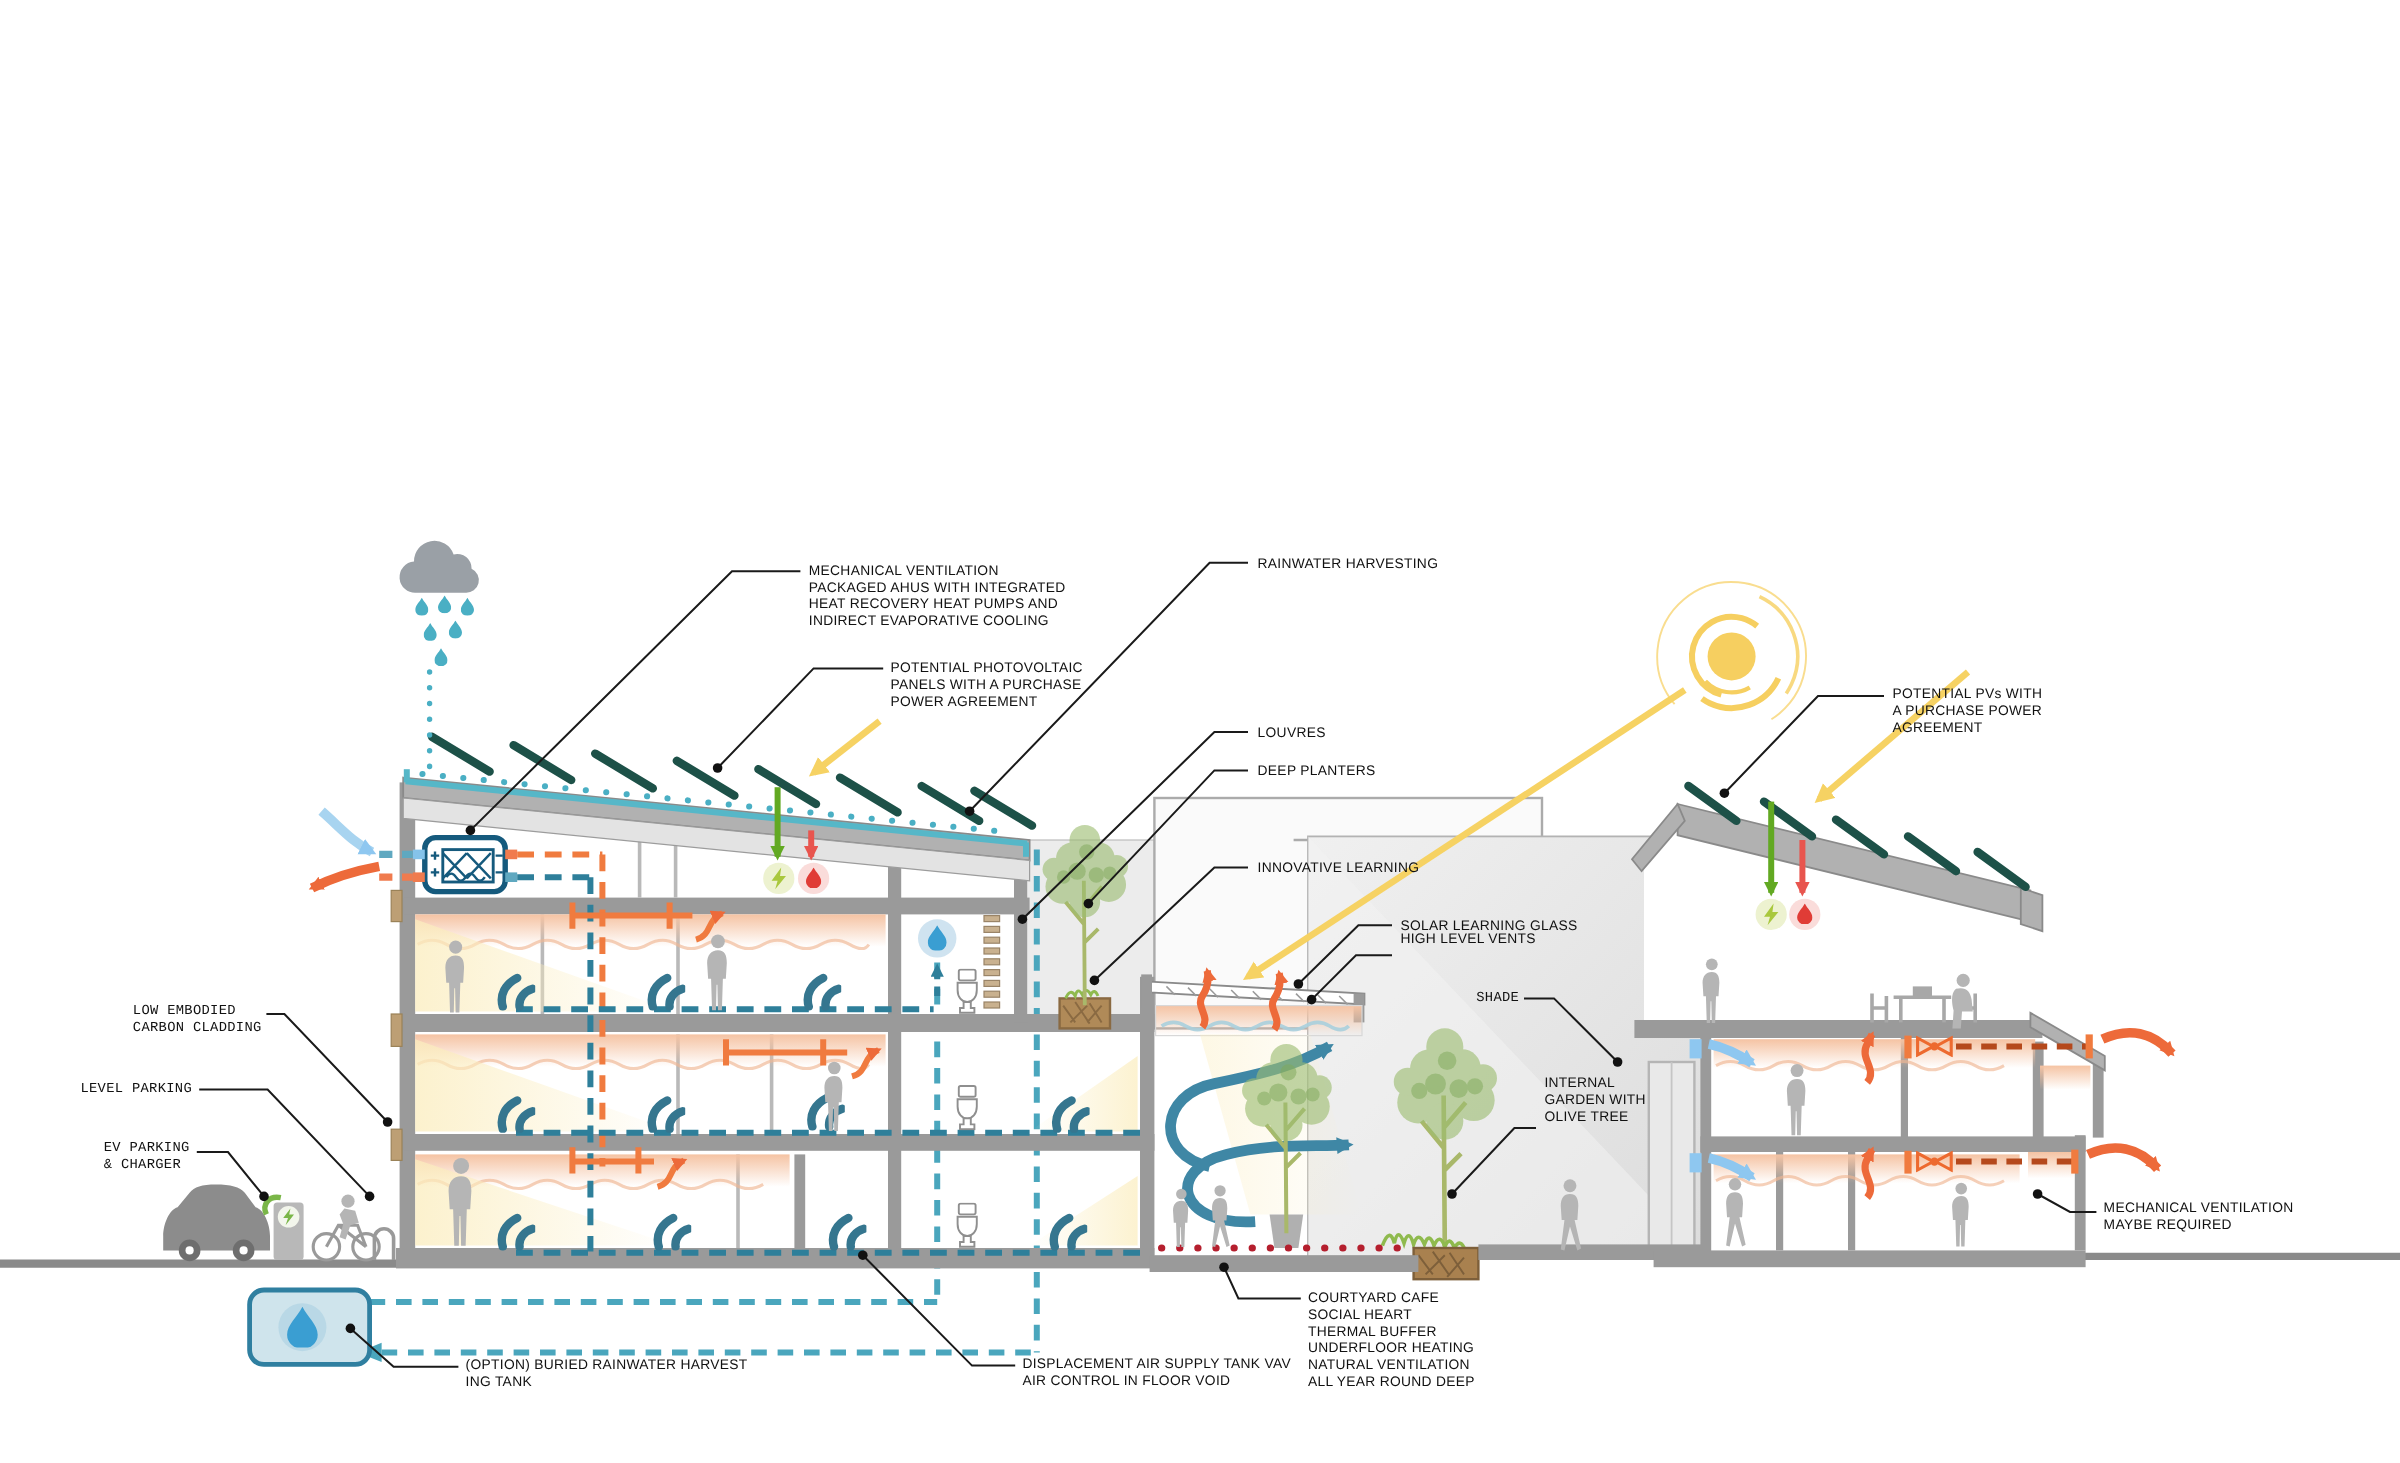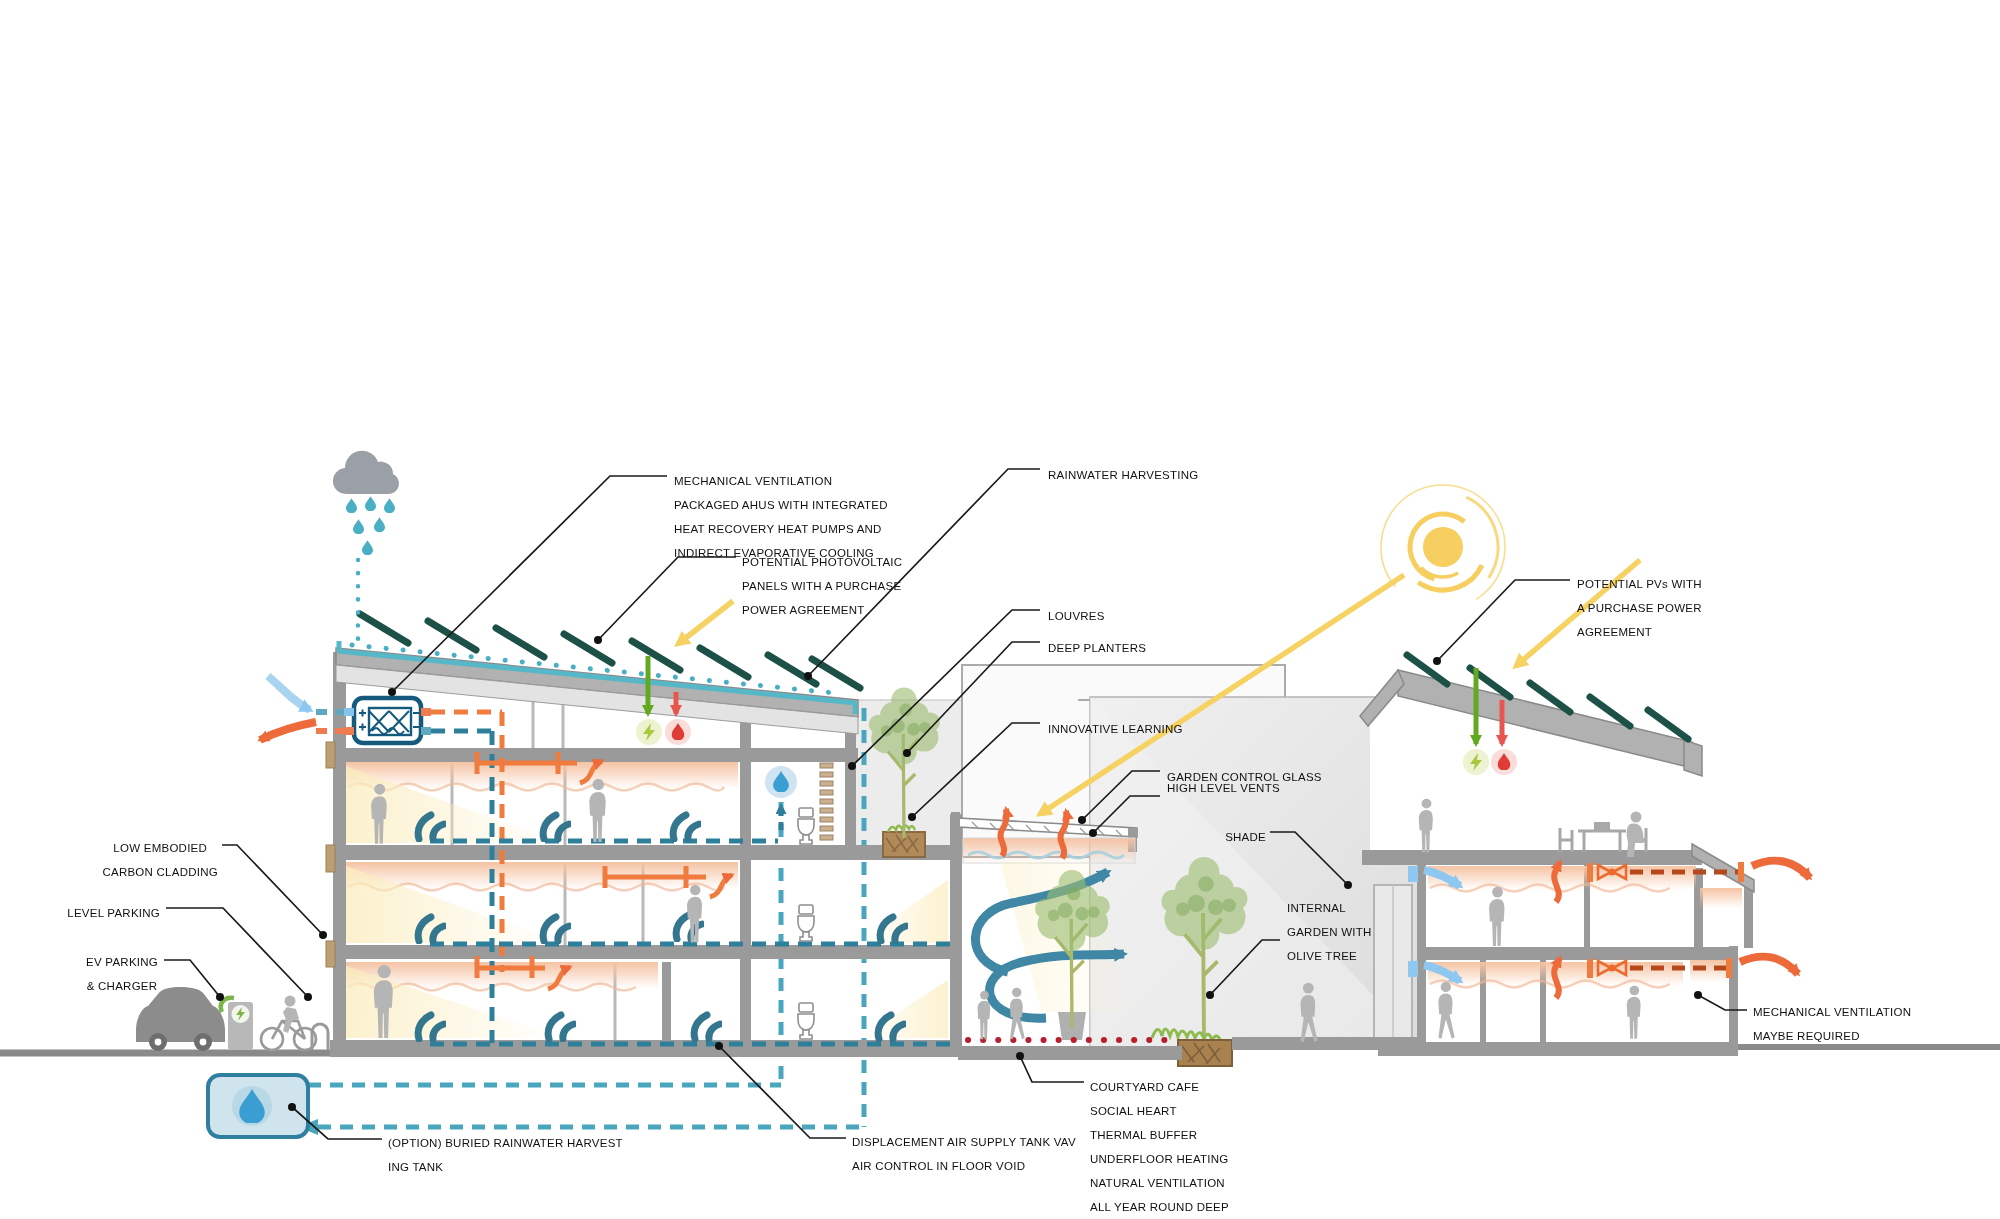--- a/index.html
+++ b/index.html
@@ -1,21 +1,21 @@
 <!DOCTYPE html>
 <html><head>
 <meta charset="utf-8">
 <style>
   html,body{margin:0;padding:0;background:#fff;}
   .stage{position:relative;width:2000px;height:1219px;background:#fff;overflow:hidden;
          font-family:"Liberation Sans",sans-serif;}
   .stage svg{position:absolute;left:0;top:0;}
-  .lbl{position:absolute;font-size:11.5px;line-height:24px;letter-spacing:.25px;
+  .lbl{position:absolute;font-size:11.5px;line-height:14px;letter-spacing:.25px;
        color:#111;white-space:pre-line;}
-  .lbl.r{text-align:center;}
+  .lbl.r{text-align:left;font-family:Liberation Mono, monospace;}
 </style>
 </head>
 <body>
 
 <div class="stage">
 <svg viewBox="0 0 2000 1219" width="2000" height="1219">
 <defs>
   <linearGradient id="gP" x1="0" y1="0" x2="0" y2="1">
     <stop offset="0" stop-color="#f5c3a3"></stop>
           <stop offset="1" stop-color="#f5c3a3" stop-opacity="0"></stop>
@@ -568,21 +568,21 @@
 PACKAGED AHUS WITH INTEGRATED
 HEAT RECOVERY HEAT PUMPS AND
 INDIRECT EVAPORATIVE COOLING</div>
 <div class="lbl" style="left:742px;top:550px">POTENTIAL PHOTOVOLTAIC
 PANELS WITH A PURCHASE
 POWER AGREEMENT</div>
 <div class="lbl" style="left:1048px;top:463px">RAINWATER HARVESTING</div>
 <div class="lbl" style="left:1048px;top:604px">LOUVRES</div>
 <div class="lbl" style="left:1048px;top:636px">DEEP PLANTERS</div>
 <div class="lbl" style="left:1048px;top:717px">INNOVATIVE LEARNING</div>
-<div class="lbl" style="left:1167px;top:765px">GARDEN CONTROL GLASS</div>
+<div class="lbl" style="left:1167px;top:765px">SOLAR LEARNING GLASS</div>
 <div class="lbl" style="left:1167px;top:776px">HIGH LEVEL VENTS</div>
 <div class="lbl r" style="right:734px;top:825px">SHADE</div>
 <div class="lbl" style="left:1287px;top:896px">INTERNAL
 GARDEN WITH
 OLIVE TREE</div>
 <div class="lbl" style="left:1090px;top:1075px">COURTYARD CAFE
 SOCIAL HEART
 THERMAL BUFFER
 UNDERFLOOR HEATING
 NATURAL VENTILATION

